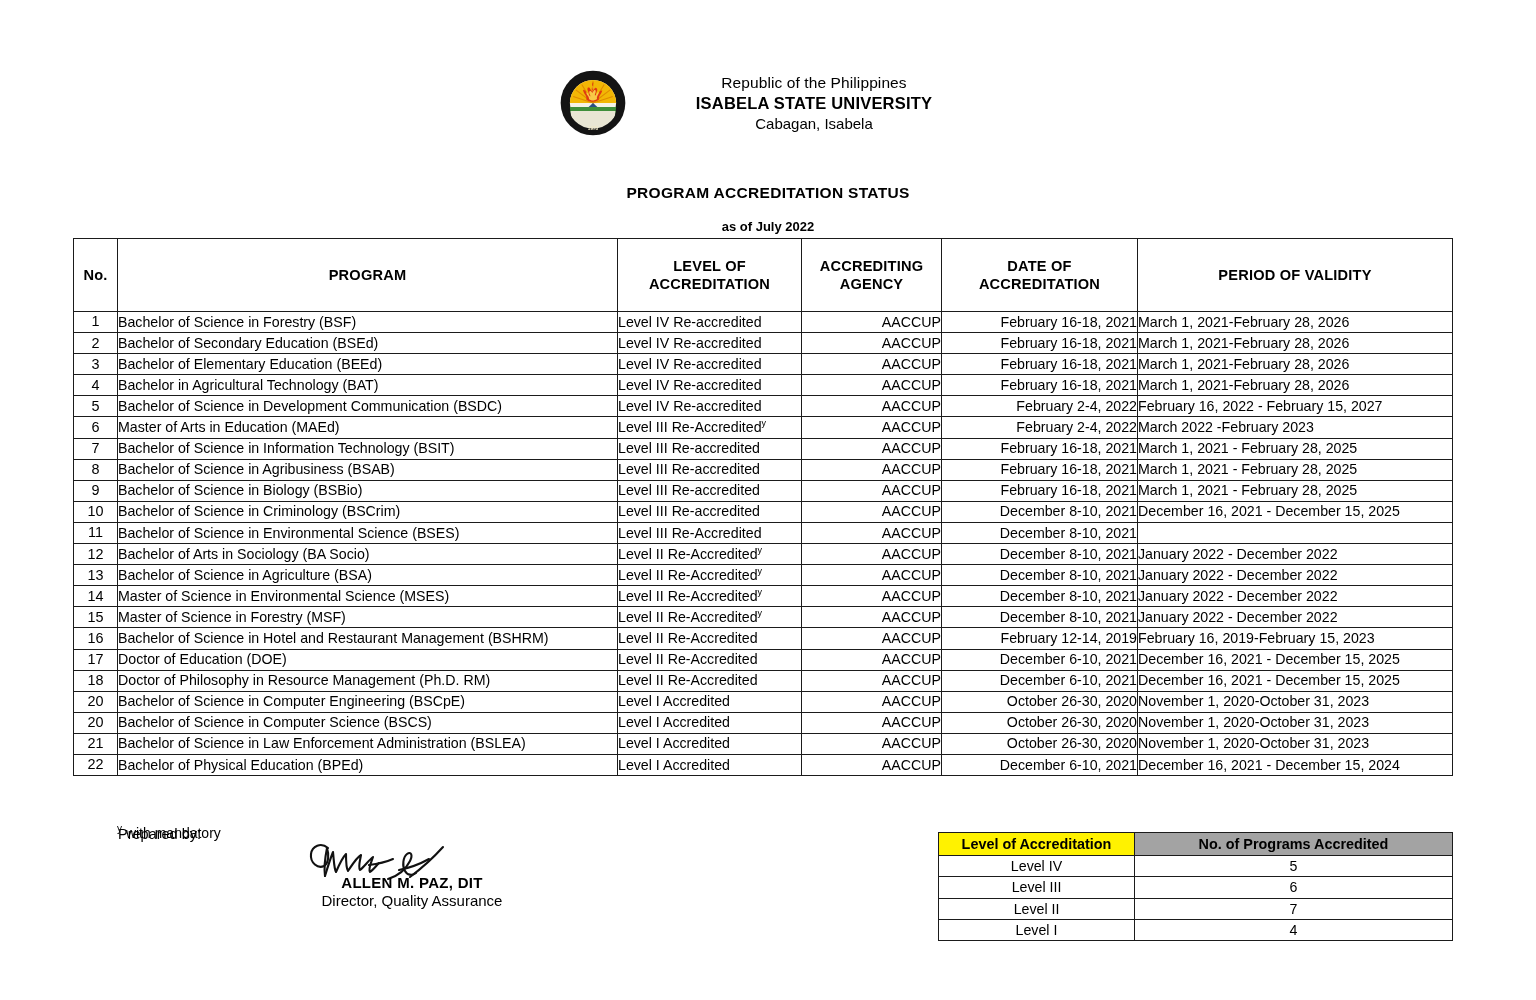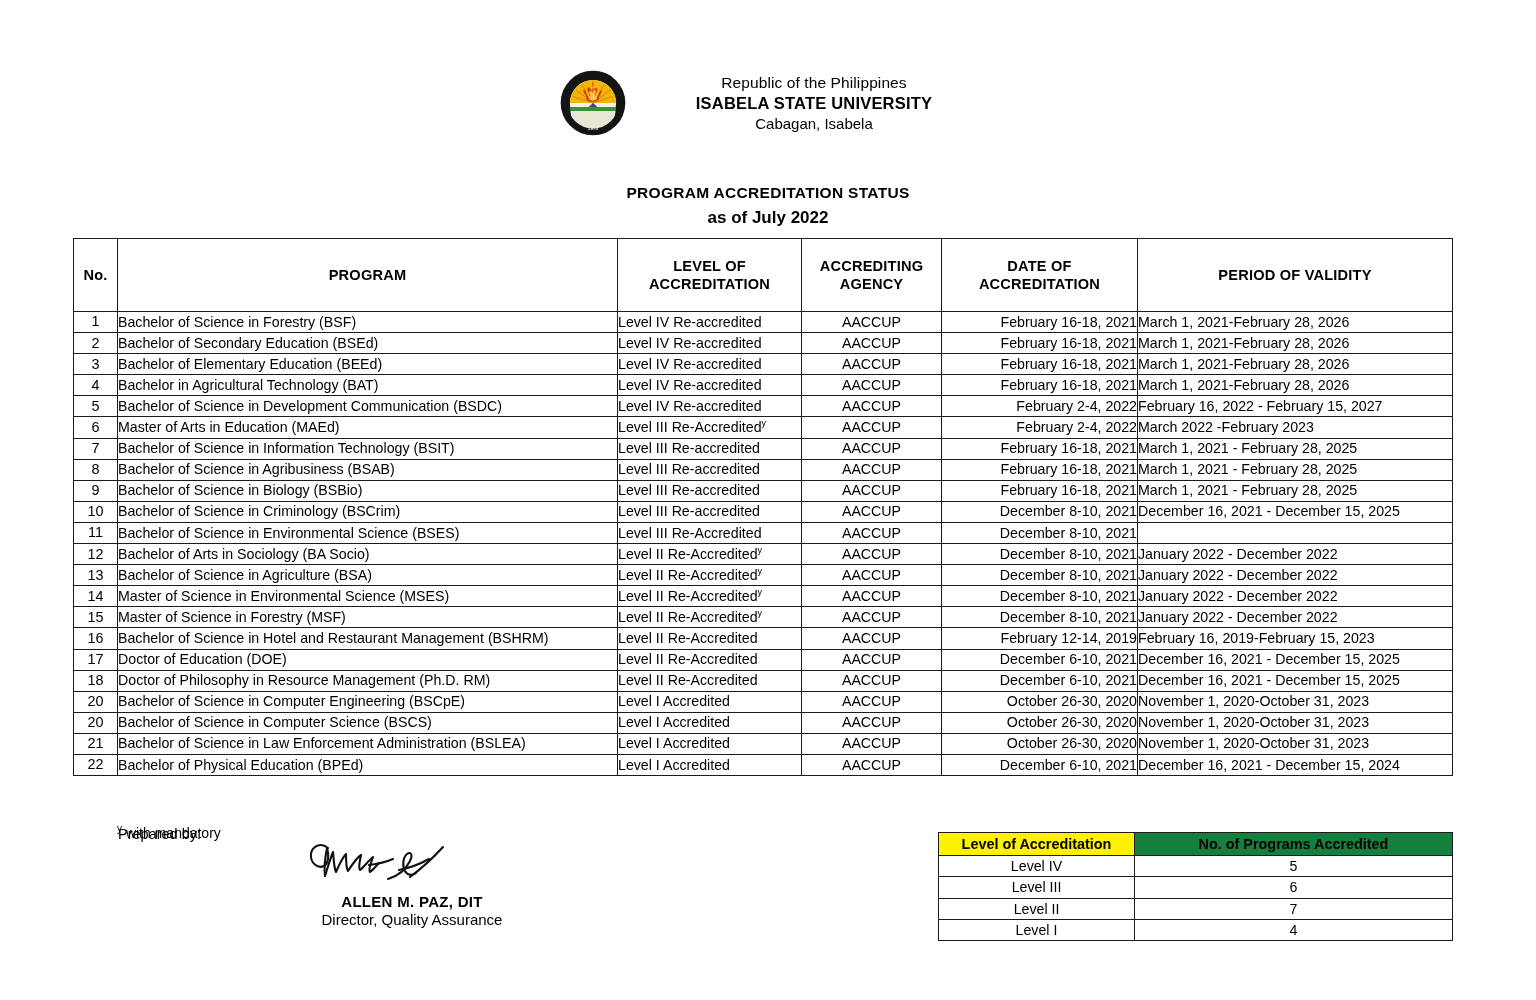--- a/index.html
+++ b/index.html
@@ -54,23 +54,23 @@
     top: 184px;
     width: 1536px;
     text-align: center;
   }
   .doc-title .t1 {
     font-size: 15.5px;
     font-weight: bold;
     letter-spacing: .3px;
   }
   .doc-title .t2 {
-    font-size: 17px;
+    font-size: 13px;
     font-weight: bold;
-    margin-top: 6px;
+    margin-top: 17px;
   }
 
   
   .main-table-wrap {
     position: absolute;
     left: 73px;
     top: 238px;
     width: 1379px;
   }
   table.main {
@@ -94,21 +94,21 @@
   }
   table.main tbody td {
     height: 20.1px;
     line-height: 1.05;
     white-space: nowrap;
     overflow: hidden;
   }
   td.c-no   { text-align: center; font-size: 14.4px; }
   td.c-prog { padding-left: 5px; }
   td.c-lvl  { padding-left: 5px; }
-  td.c-ag   { text-align: center; }
+  td.c-ag   { text-align: right; }
   td.c-date { padding-left: 6px; text-align: right; }
   td.c-val  { padding-left: 6px; }
   sup.mand {
     font-size: 9px;
     vertical-align: super;
     line-height: 0;
   }
 
   
   .footnote {
@@ -137,21 +137,21 @@
   .sig-svg {
     position: absolute;
     left: 30px;
     top: -4px;
     width: 190px;
     height: 56px;
     pointer-events: none;
   }
   .sig-name {
     position: relative;
-    margin-top: 55px;
+    margin-top: 36px;
     font-size: 15px;
     font-weight: bold;
     letter-spacing: .3px;
   }
   .sig-role {
     position: relative;
     font-size: 15px;
     margin-top: 1px;
   }
 
@@ -464,21 +464,21 @@
 
 <div class="summary-wrap">
   <table class="summary">
     <colgroup>
       <col style="width:196px">
       <col style="width:318px">
     </colgroup>
     <thead>
       <tr>
         <th style="background: rgb(255, 242, 0); margin-top: 22px;">Level of Accreditation</th>
-        <th style="background: #15803d;">No. of Programs Accredited</th>
+        <th style="background: #a3a3a3;">No. of Programs Accredited</th>
       </tr>
     </thead>
     <tbody id="summary-tbody">
         <tr>
           <td>Level IV</td>
           <td>5</td>
         </tr>
         <tr>
           <td>Level III</td>
           <td>6</td>

